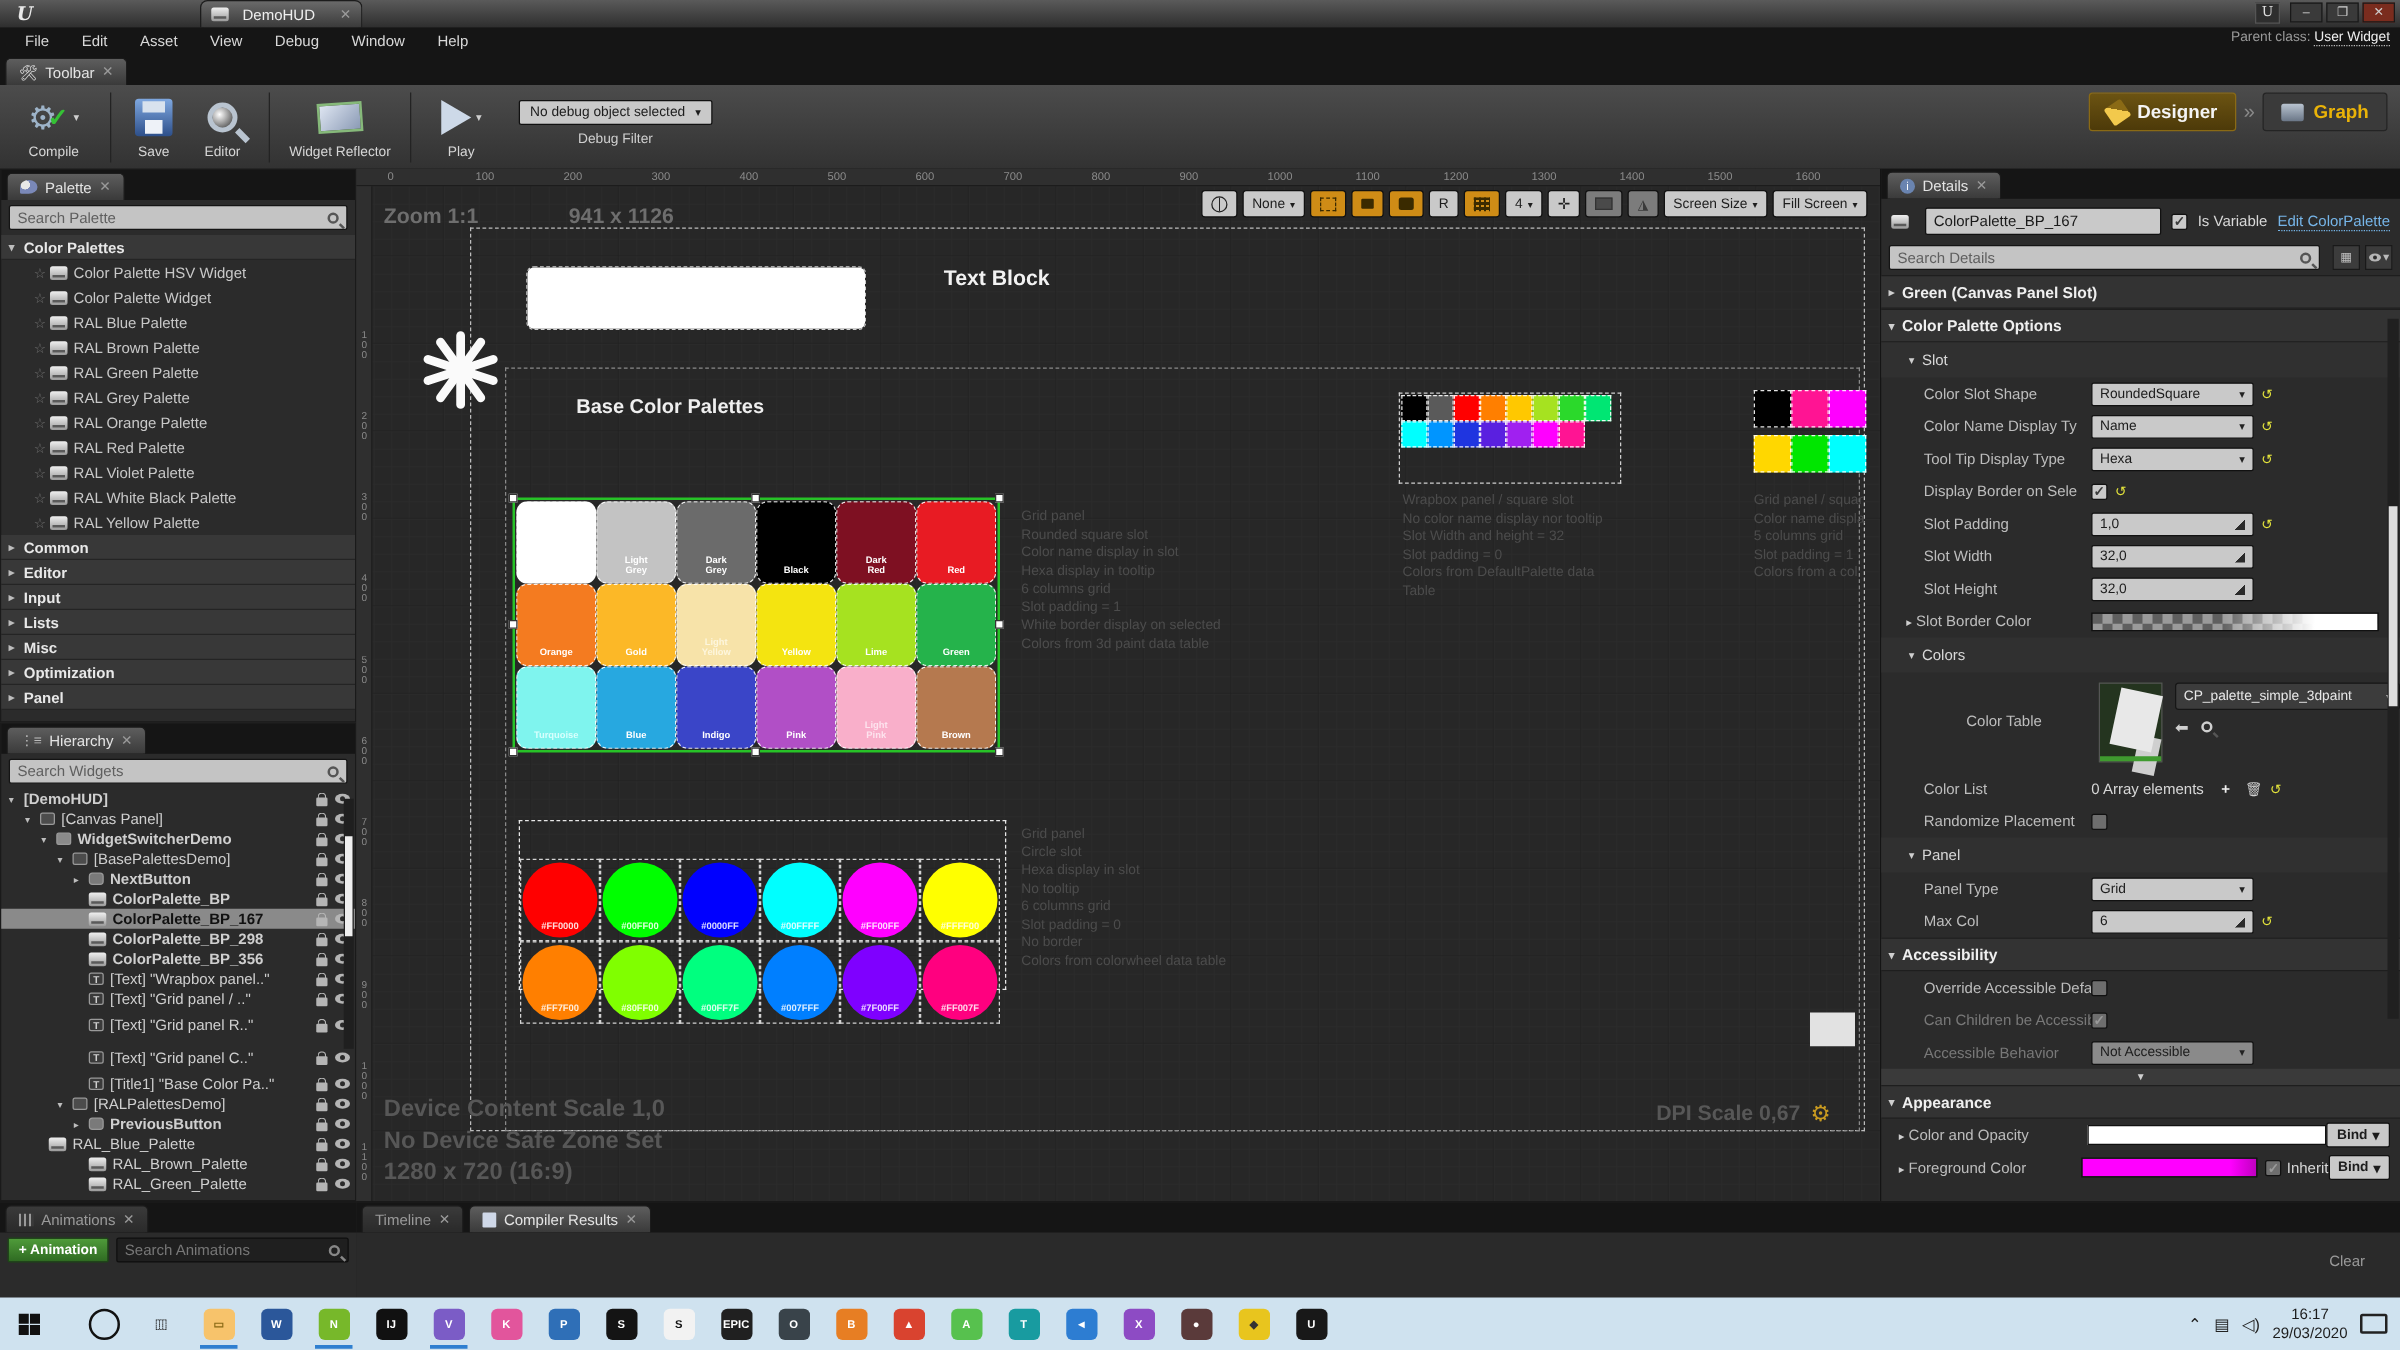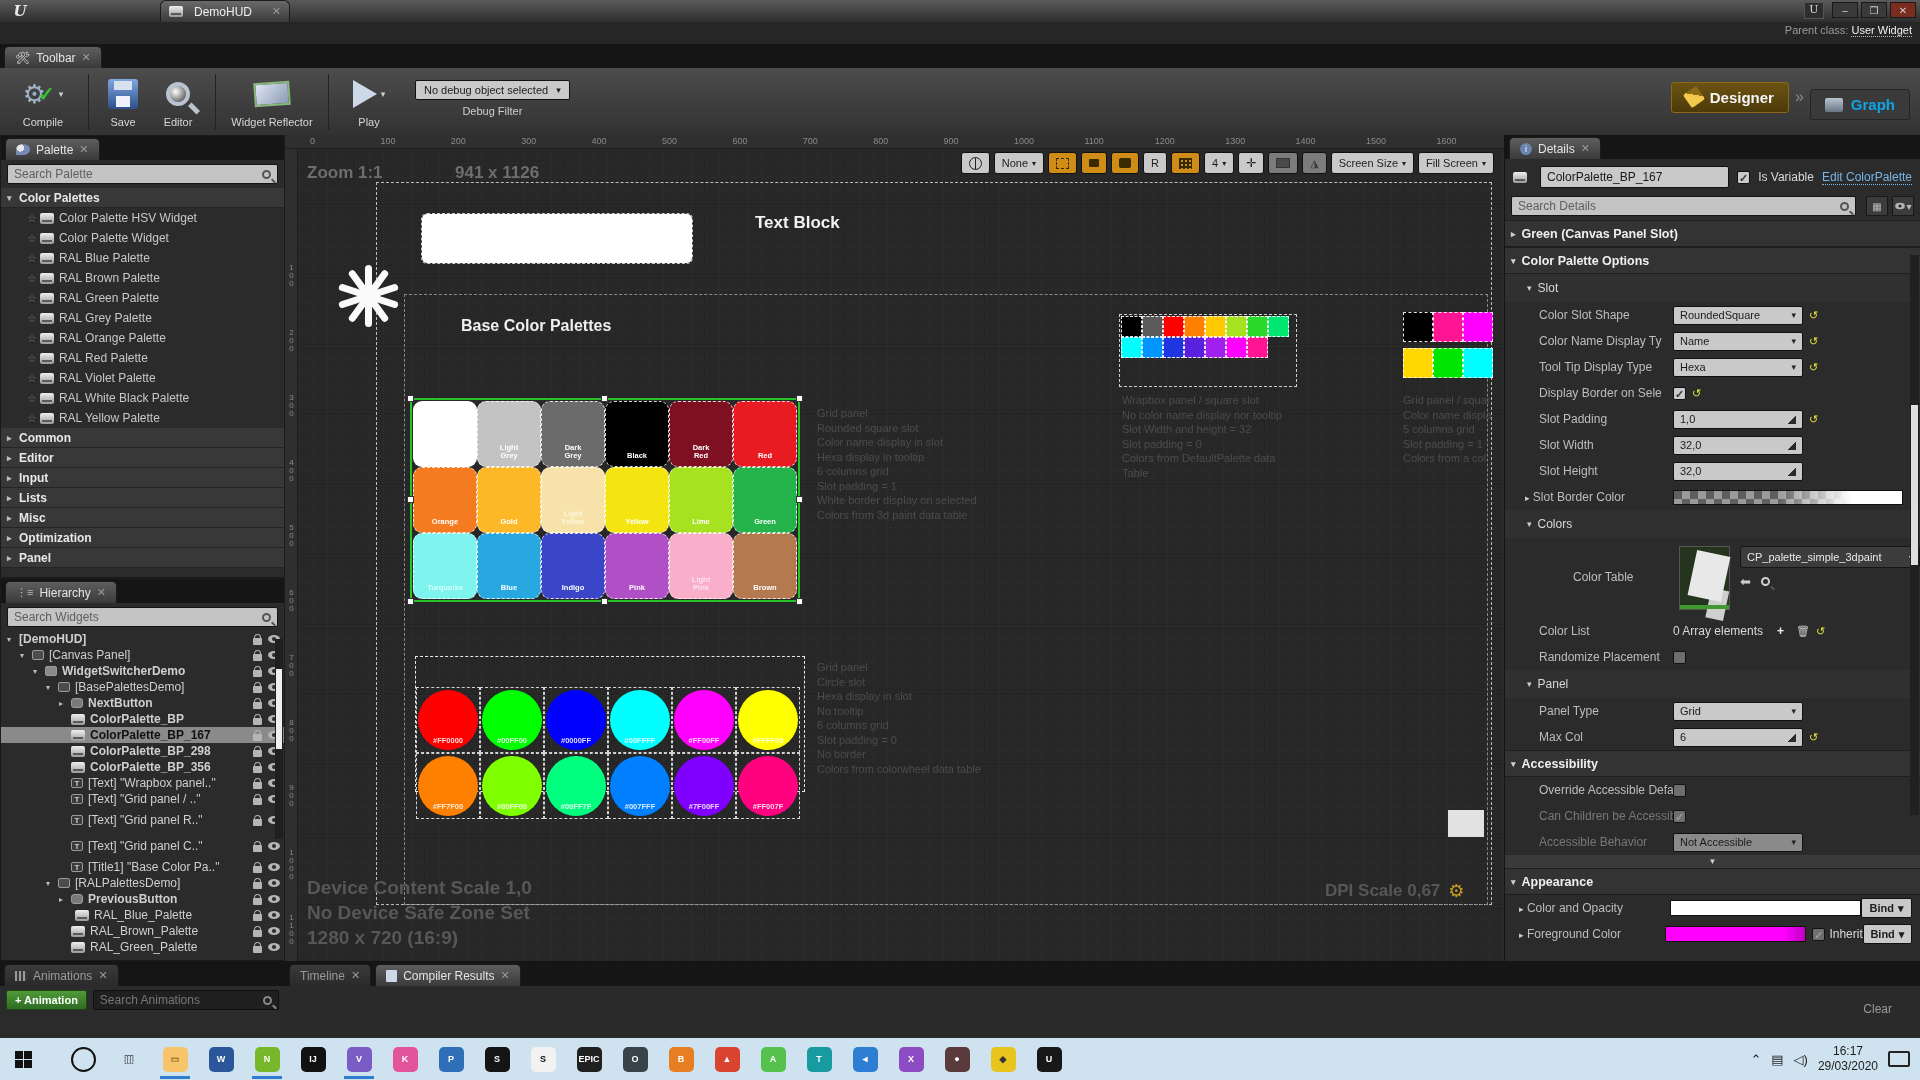--- a/index.html
+++ b/index.html
@@ -44,21 +44,21 @@
   .tsep { width:1px; height:56px; background:#232323; margin:2px 8px 0; }
   .caret { color:#cfcfcf; font-size:9px; }
   .debug-filter { display:flex; flex-direction:column; align-items:center; margin-left:14px; padding-top:8px;}
   .dd { background:#c9c9c9; color:#1c1c1c; font-size:11px; border:1px solid #111;
     border-radius:2px; padding:3px 8px; display:flex; align-items:center; gap:8px; }
   .debug-filter .lbl { color:#cfcfcf; font-size:11px; margin-top:5px; }
   .mode-switch { position:absolute; right:10px; top:30px; display:flex; align-items:center; gap:6px; }
   .mode-btn { display:flex; align-items:center; gap:8px; padding:6px 14px; border-radius:3px;
     font-size:15px; font-weight:bold; }
   .mode-btn.designer { background:linear-gradient(#6b5312,#4d3a09); color:#f4f4f4; border:1px solid #8a6a15;}
-  .mode-btn.graph { background:#3a3a3a; color:#0ea5e9; border:1px solid #242424;margin-top:15px; }
+  .mode-btn.graph { background:#3a3a3a; color:#eab308; border:1px solid #242424; }
   .chev { color:#8a8a8a; font-size:16px; }
 
   
   .panel { position:absolute; background:#2b2b2b; border:1px solid #1a1a1a; }
   .searchbox { display:flex; align-items:center; background:#c4c4c4; border:1px solid #141414;
     border-radius:2px; margin:4px 6px; padding:2px 6px; height:20px; }
   .searchbox .ph { color:#5f5f5f; font-size:12px; flex:1; }
   .mag { width:9px; height:9px; border:2px solid #555; border-radius:50%; position:relative; flex:none;}
   .mag::after { content:""; position:absolute; width:5px; height:2px; background:#555;
     transform:rotate(45deg); left:7px; top:8px; }
@@ -233,20 +233,29 @@
   <span class="w-icon"></span>
   <span class="txt">DemoHUD</span>
   <span class="tab-x">✕</span>
 </div>
 <div class="mini-ue">U</div>
 <div class="winbtns">
   <span class="winbtn">–</span>
   <span class="winbtn">❐</span>
   <span class="winbtn close">✕</span>
 </div>
+<div class="menubar">
+      <div class="menu-item">File</div>
+      <div class="menu-item">Edit</div>
+      <div class="menu-item">Asset</div>
+      <div class="menu-item">View</div>
+      <div class="menu-item">Debug</div>
+      <div class="menu-item">Window</div>
+      <div class="menu-item">Help</div>
+    </div>
 <div class="parent-class">
   <span>Parent class:</span>
   <b>User Widget</b>
 </div>
 
 <div class="main-toolbar">
   <div class="tabstrip">
     <div class="ptab">
       <span>🛠</span>
       <span>Toolbar</span>
@@ -568,21 +577,21 @@
         </div>
         <div class="h-row bold" style="padding-left: 58px;">
           <span class="arrow" style="width:12px;font-size:8px;color:#bdbdbd;">▸</span>
           <span class="mini-box" style="background:#7a7a7a;border-radius:3px;"></span>
           <span class="lab">PreviousButton</span>
           <span class="h-icons">
             <span class="ico-lock"></span>
             <span class="ico-eye"></span>
           </span>
         </div>
-        <div class="h-row" style="padding-left: 38px; margin-left: 24px;">
+        <div class="h-row" style="padding-left: 26px;">
           <span class="arrow" style="width:12px;font-size:8px;color:#bdbdbd;"></span>
           <span class="w-icon"></span>
           <span class="lab">RAL_Blue_Palette</span>
           <span class="h-icons">
             <span class="ico-lock"></span>
             <span class="ico-eye"></span>
           </span>
         </div>
         <div class="h-row" style="padding-left: 58px;">
           <span class="arrow" style="width:12px;font-size:8px;color:#bdbdbd;"></span>

